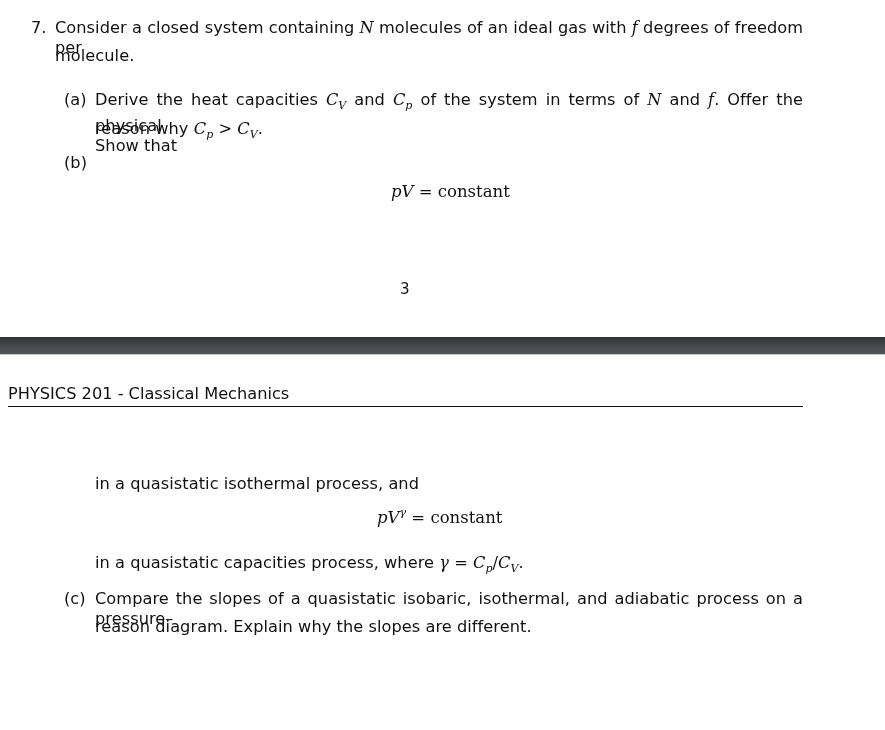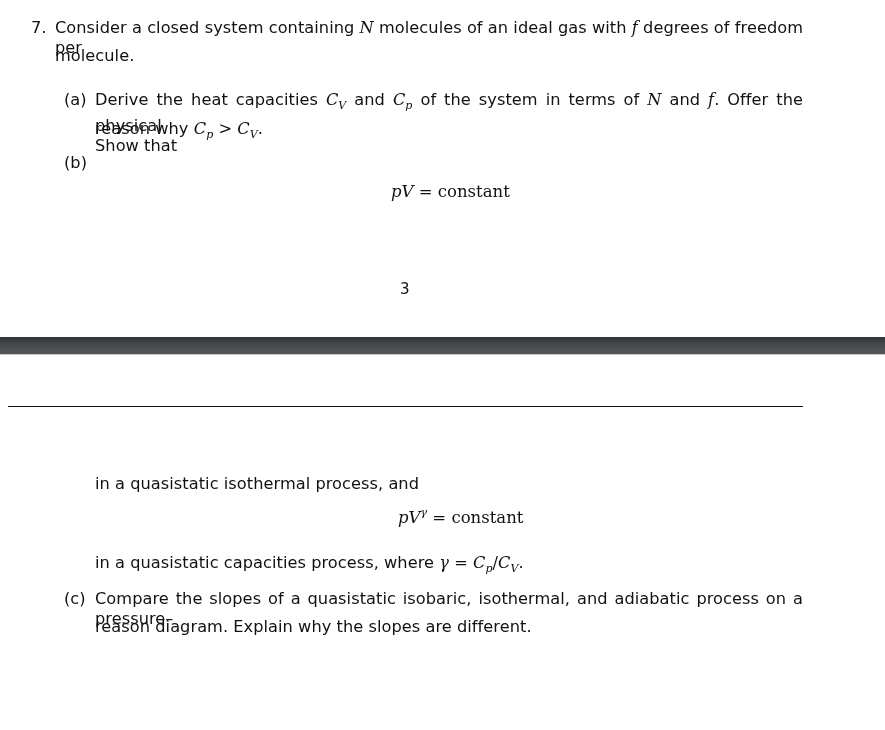--- a/index.html
+++ b/index.html
@@ -121,25 +121,26 @@
   </div>
 
   <span class="pagenum" style="left:400px; top:279px;">3</span>
 </div>
 
 <div class="page-break"></div>
 
 <div>
 
   <div class="header">
+    <span class="left">PHYSICS 201 - Classical Mechanics</span>
   </div>
 
   <span class="line" style="left:95px; top:452px;margin-top:22px;">in a quasistatic isothermal process, and</span>
 
-  <div class="eq" style="left:398px; top:503px;">
+  <div class="eq" style="left:377px; top:503px;">
     <span class="math">p</span><span class="math">V</span><span class="sup">γ</span><span class="mrm"> = </span><span class="mrm">constant</span>
   </div>
 
   <div class="line" style="left:95px; top:553px;">
     <span>in a quasistatic capacities process, where </span><span class="math">γ</span><span class="mrm"> = </span><span class="math">C</span><span class="sub">p</span><span class="mrm">/</span><span class="math">C</span><span class="sub">V</span><span>.</span>
   </div>
 
   <span class="line" style="left:64px; top:589px;">(c)</span>
   <div class="line just" style="left:95px; top:589px; width:708px;">Compare the slopes of a quasistatic isobaric, isothermal, and adiabatic process on a pressure–</div>
   <span class="line" style="left:95px; top:617px;">reason diagram.  Explain why the slopes are different.</span>

